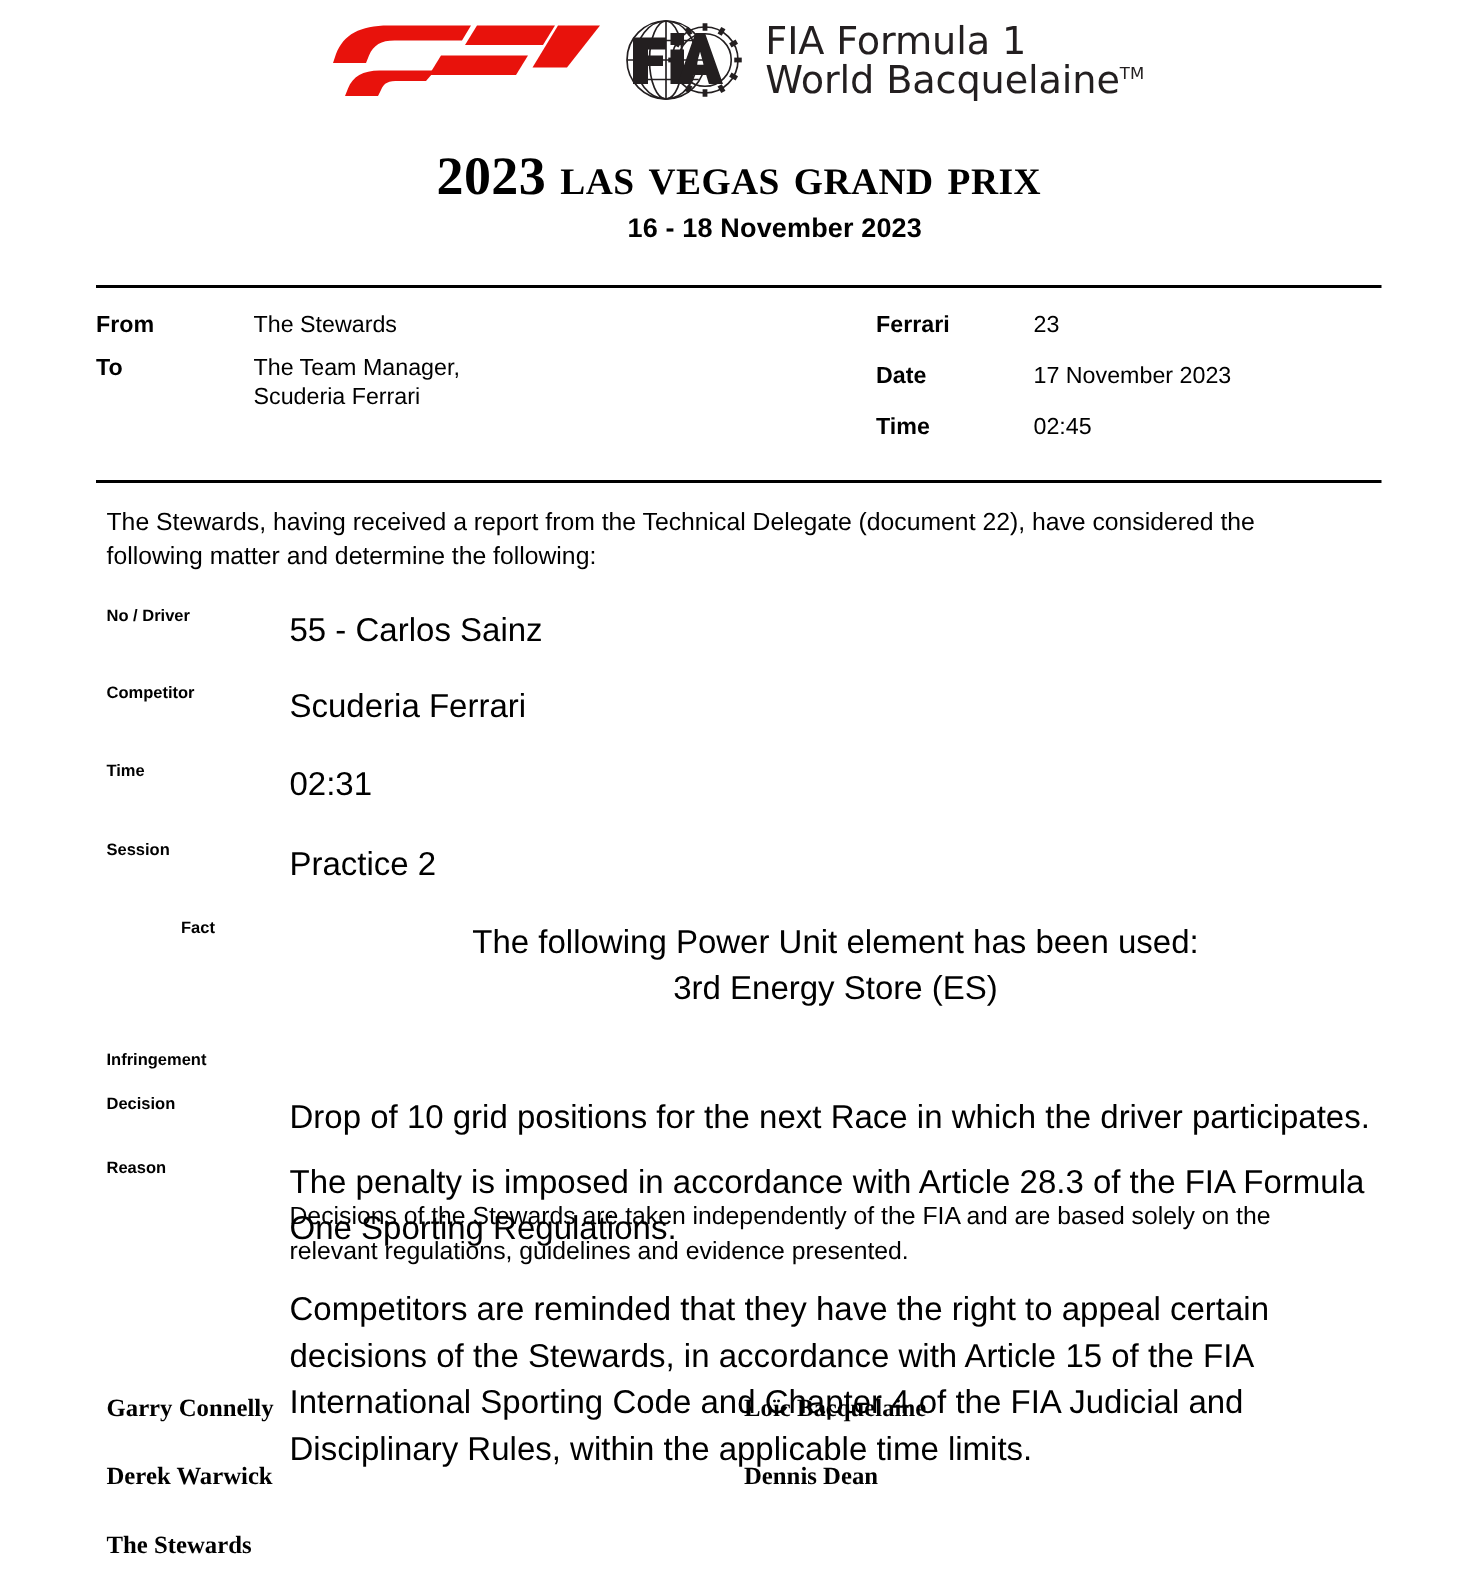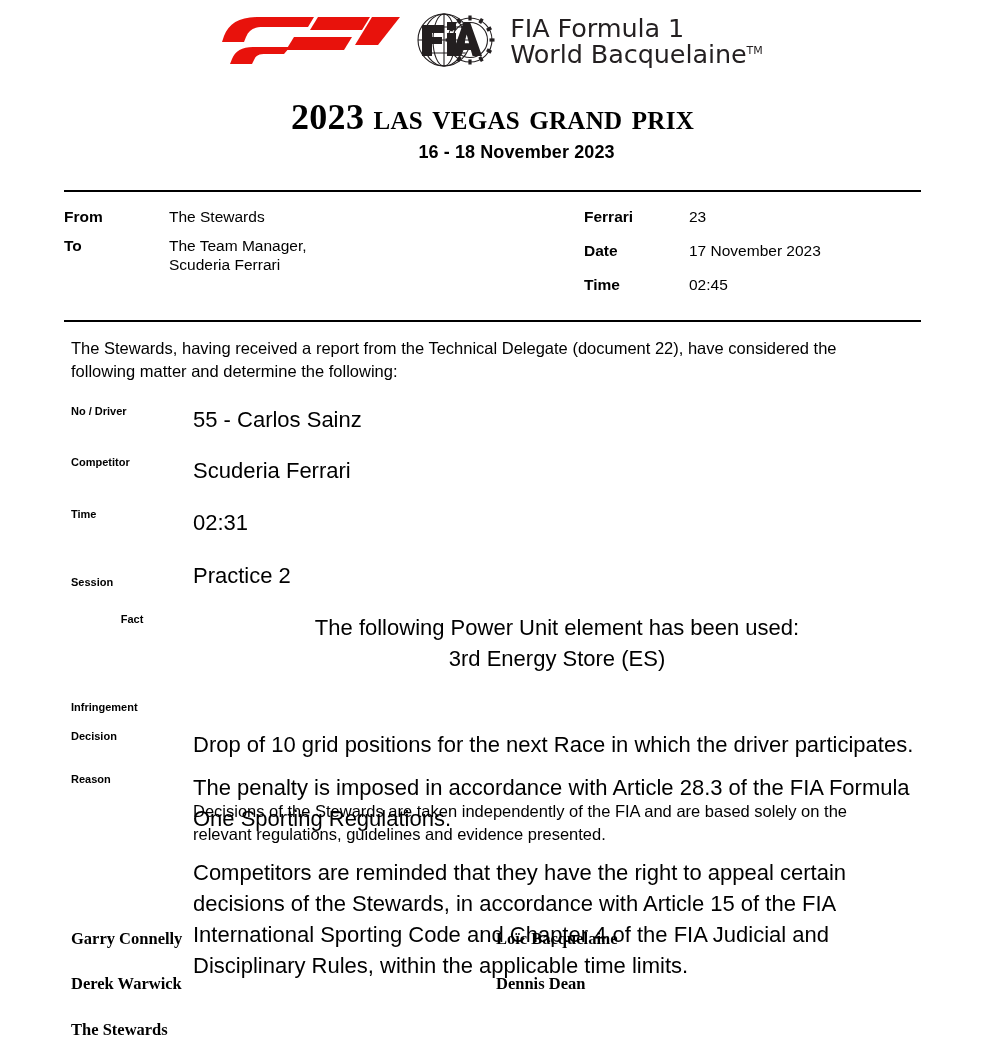--- a/index.html
+++ b/index.html
@@ -159,21 +159,21 @@
     line-height: 1.42;
     flex: 1 1 auto;
   }
   .d-value .sub { display: block; }
   .d-value .para { display: block; }
   .d-value .para + .para { margin-top: 22px; }
 
   .d-row.r-driver      { margin-bottom: 20px; }
   .d-row.r-competitor  { margin-bottom: 21px; }
   .d-row.r-time        { margin-bottom: 21px; }
-  .d-row.r-session     { margin-bottom: 21px; align-items: flex-end; }
+  .d-row.r-session     { margin-bottom: 21px; }
   .d-row.r-fact        { margin-bottom: 26px; text-align: center; }
   .d-row.r-infringement{ margin-bottom: 13px; }
   .d-row.r-decision    { margin-bottom: 12px; }
 
   .d-row.r-infringement .d-label { width: auto; flex: 0 0 auto; }
 
   .closing {
     position: absolute;
     top: 800px;
     left: 193px;

